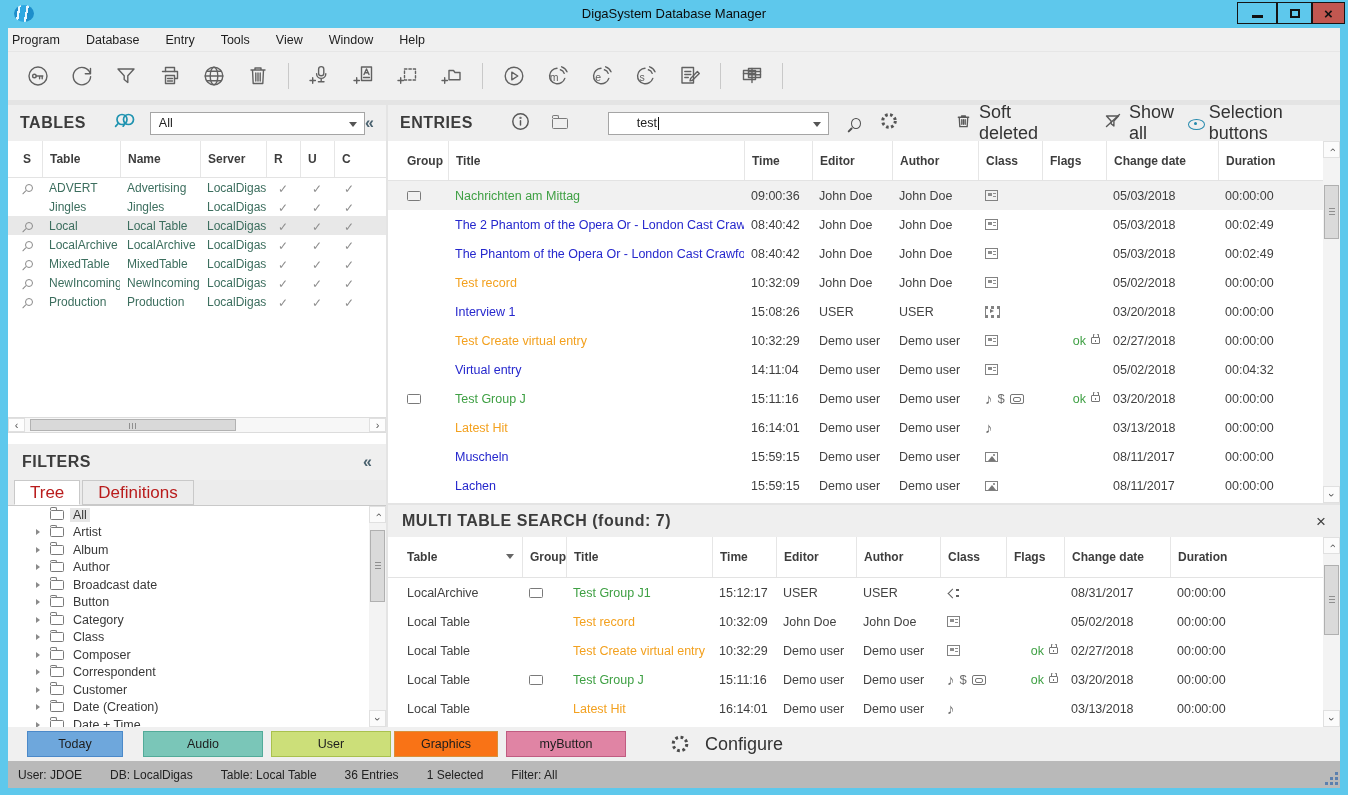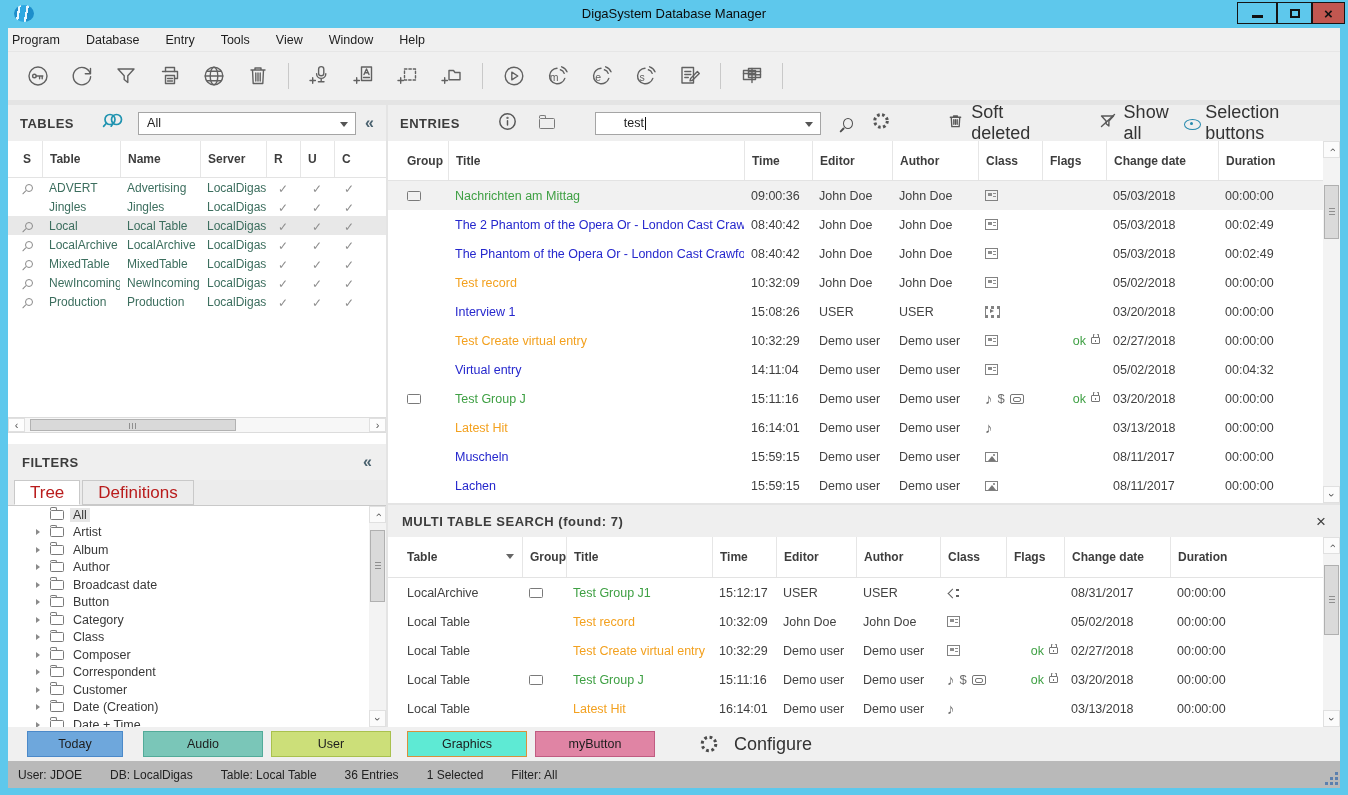--- a/index.html
+++ b/index.html
@@ -25,21 +25,21 @@
   .toolbar { position:absolute; left:8px; top:52px; width:1332px; height:48px; background:#f0f0f0; display:flex; align-items:center; gap:17px; padding-left:16px; }
   .tb-ic { width:27px; height:27px; display:flex; align-items:center; justify-content:center; }
   .tb-sep { width:1px; height:26px; background:#c9c9c9; }
   svg.lin { stroke:#616161; fill:none; stroke-width:1.4; stroke-linecap:round; stroke-linejoin:round; }
 
   .main-bg { position:absolute; left:8px; top:100px; width:1332px; height:661px; background:#e4e4e4; }
 
   
   .panel { position:absolute; background:#fff; }
   .phead { height:36px; background:#efefef; display:flex; align-items:center; }
-  .ptitle { font-size:13px; font-weight:bold; letter-spacing:.5px; color:#3c3c3c; }
+  .ptitle { font-size:16px; font-weight:bold; letter-spacing:.5px; color:#3c3c3c; }
   .chev { color:#49616e; font-size:16px; font-weight:bold; }
 
   
   #left-panel { left:8px; top:105px; width:378px; height:622px; }
   .tables-head { padding:0 12px; }
   .combo { background:#fff; border:1px solid #a5a5a5; height:23px; display:flex; align-items:center; padding:0 8px; font-size:12.5px; color:#222; position:relative; }
   .combo .dd { position:absolute; right:7px; top:9px; width:0; height:0; border-left:4px solid transparent; border-right:4px solid transparent; border-top:5px solid #555; }
   .tables-combo { width:218px; margin-left:10px; }
   .grid-headrow { display:grid; align-items:stretch; height:37px; border-bottom:1px solid #e3e3e3; }
   .hcell { font-size:12px; font-weight:bold; color:#3d3d3d; display:flex; align-items:center; padding-left:7px; border-left:1px solid #e6e6e6; position:relative; }
@@ -842,21 +842,21 @@
           <span>›</span>
         </span>
     </div>
   </div>
 
   <div class="bottombar">
     <span style="display:flex;align-items:center">
         <button class="qbtn" style="background: rgb(110, 167, 220); border-color: rgb(75, 137, 201); width: 96px; margin-left: 19px;">Today</button>
         <button class="qbtn" style="background: rgb(122, 198, 184); border-color: rgb(82, 171, 153); width: 120px; margin-left: 20px;">Audio</button>
         <button class="qbtn" style="background: rgb(204, 223, 121); border-color: rgb(169, 193, 78); width: 120px; margin-left: 8px;">User</button>
-        <button class="qbtn" style="background: #5eead4; border-color: rgb(216, 144, 60); width: 120px; margin-left: 16px;">Graphics</button>
+        <button class="qbtn" style="background: #f97316; border-color: rgb(216, 144, 60); width: 104px; margin-left: 3px;">Graphics</button>
         <button class="qbtn" style="background: rgb(224, 132, 164); border-color: rgb(192, 92, 129); width: 120px; margin-left: 8px;">myButton</button>
       </span>
     <span class="configure">
       <svg width="20" height="20" viewBox="0 0 20 20" fill="none">
           <circle cx="10" cy="10" r="6.8" stroke="#4a4a4a" stroke-width="3" stroke-dasharray="2.8 2.6"></circle>
           <circle cx="10" cy="10" r="3.4" fill="#f0f0f0" stroke="#f0f0f0" stroke-width="2"></circle>
         </svg>
       <span class="act-label">Configure</span>
     </span>
   </div>

